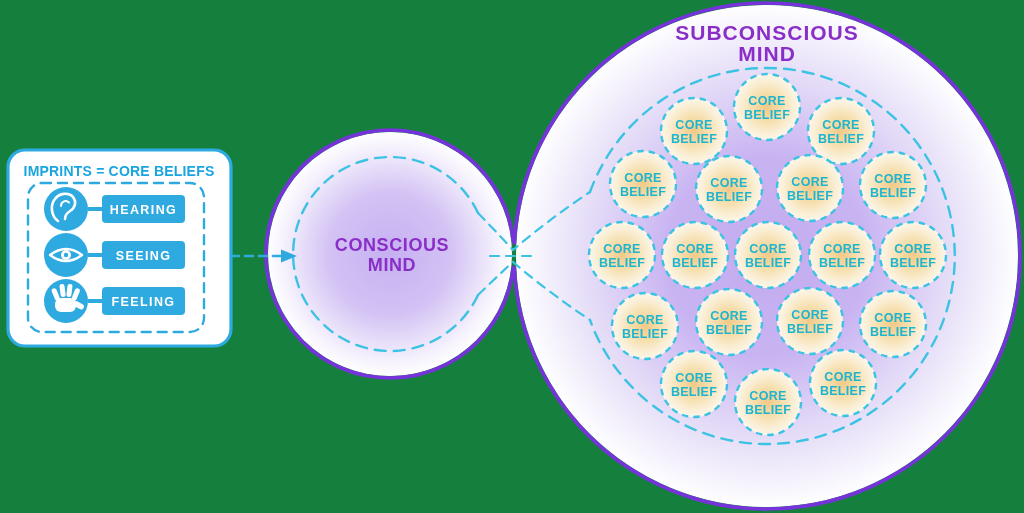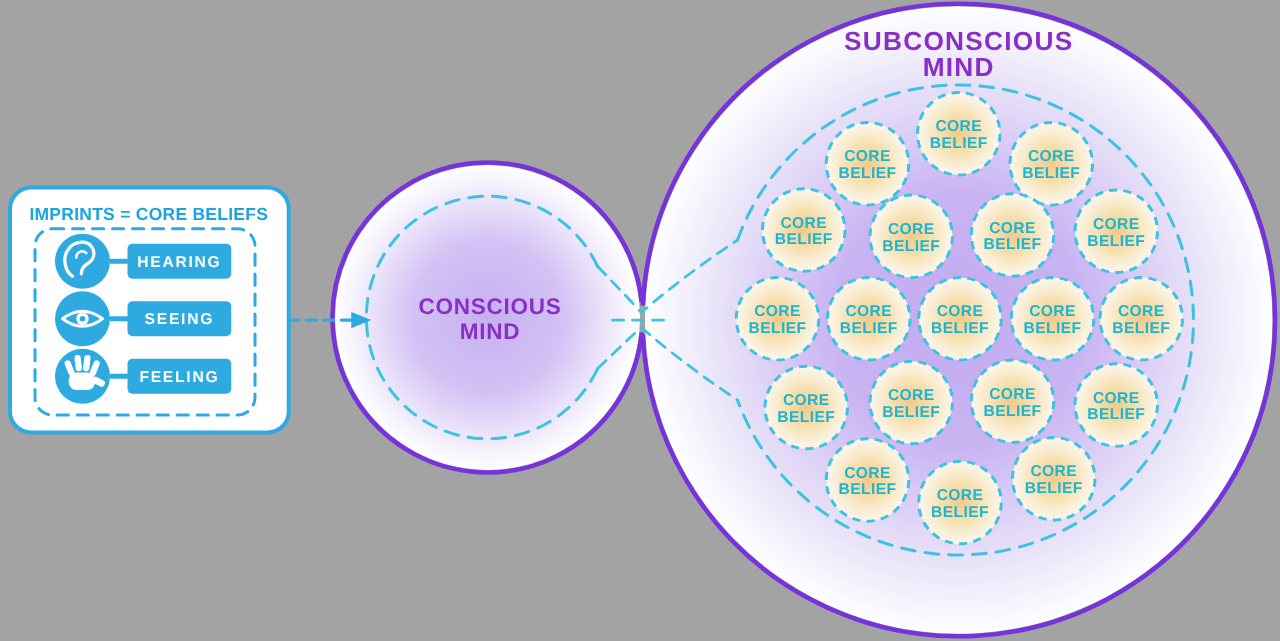--- a/index.html
+++ b/index.html
@@ -1,17 +1,17 @@
 <!DOCTYPE html>
 <html><head>
 <meta charset="utf-8">
 <style>
   html,body { margin:0; padding:0; background:#ffffff; }
   .stage {
-    position:relative; width:1024px; height:513px; background:#a3a3a3;
+    position:relative; width:1024px; height:513px; background:#15803d;
     font-family:"Liberation Sans", sans-serif; overflow:hidden;
   }
   .stage svg { position:absolute; left:0; top:0; }
 
   
   .stroke-purple { fill:none; stroke:#7733db; stroke-width:3.6; }
 
   
   .dash-big    { fill:none; stroke:#3cc3e4; stroke-width:2.4; stroke-dasharray:11 8; stroke-linecap:round; }
   .dash-funnel { fill:none; stroke:#3cc3e4; stroke-width:2.2; stroke-dasharray:9 7;  stroke-linecap:round; }

